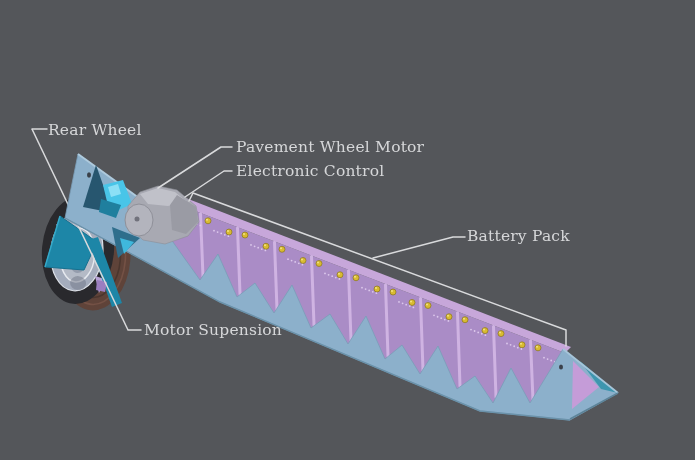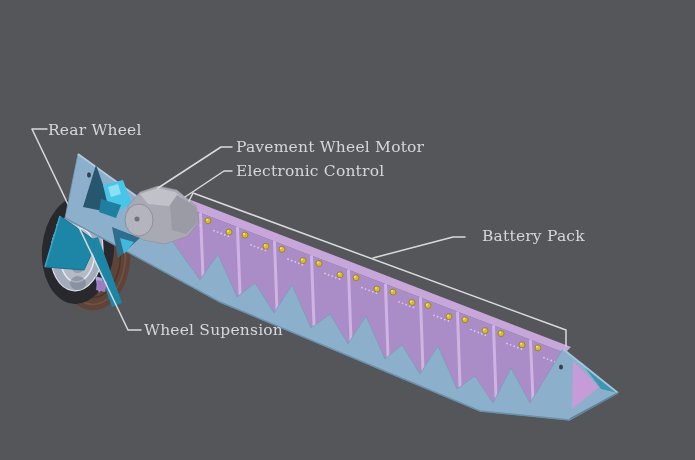--- a/index.html
+++ b/index.html
@@ -10,21 +10,21 @@
     font-family:"DejaVu Serif","Liberation Serif",serif;
   }
   .scene{position:absolute;left:0;top:0;}
   .label{
     position:absolute;color:#d6d7d9;font-size:15.5px;line-height:1.2;
     letter-spacing:.2px;white-space:nowrap;user-select:none;
   }
   .lbl-rear-wheel{left:48px;top:121px;}
   .lbl-pdm{left:236px;top:138px;}
   .lbl-ec{left:236px;top:162px;}
-  .lbl-bp{left:467px;top:227px;margin-left:15px;}
+  .lbl-bp{left:467px;top:227px;}
   .lbl-rs{left:144px;top:321px;}
 </style>
 </head>
 <body>
 
 <div class="stage">
 
   <svg class="scene" width="695" height="460" viewBox="0 0 695 460">
 
     <g transform="rotate(5 78 250)">
@@ -213,14 +213,14 @@
       <polyline points="232,171 224,171 185,197"></polyline>
       <polyline points="465,237 453,237 373,258"></polyline>
       <polyline points="189,201 193,193 566,330 566,346"></polyline>
     </g>
   </svg>
 
   <div class="label lbl-rear-wheel">Rear Wheel</div>
   <div class="label lbl-pdm">Pavement Wheel Motor</div>
   <div class="label lbl-ec">Electronic Control</div>
   <div class="label lbl-bp">Battery Pack</div>
-  <div class="label lbl-rs">Wheel Supension</div>
+  <div class="label lbl-rs">Motor Supension</div>
 </div>
 
 </body></html>

